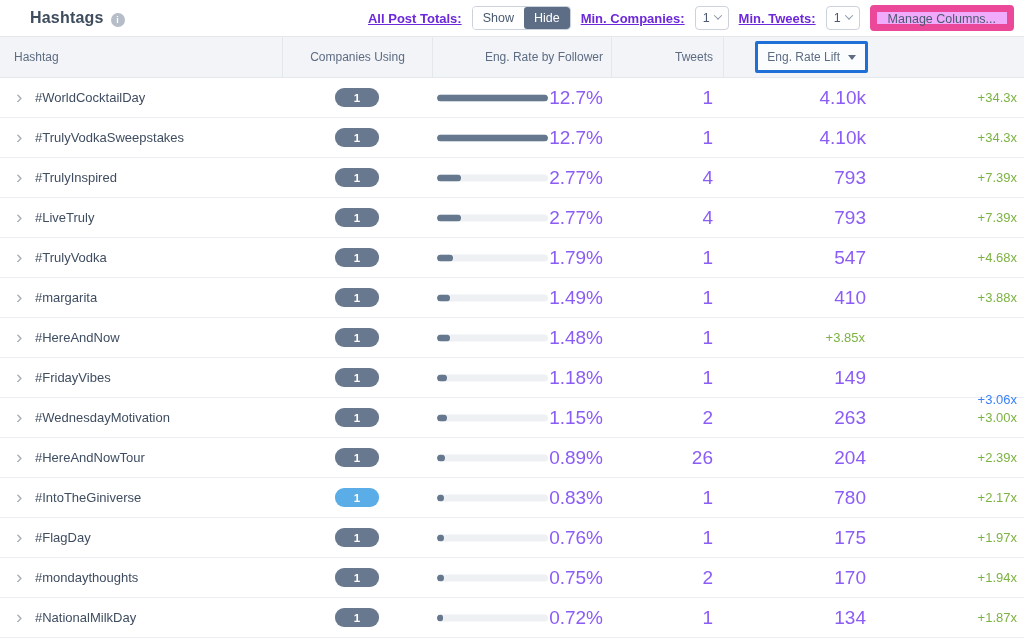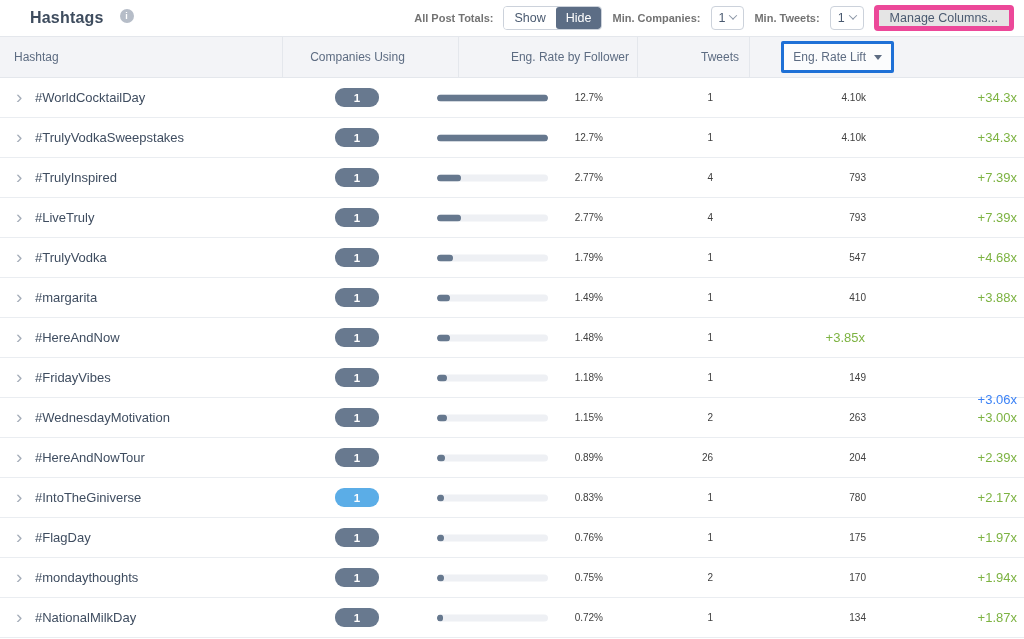--- a/index.html
+++ b/index.html
@@ -2,47 +2,47 @@
 <html><head>
 <meta charset="utf-8">
 <style>
   * { margin:0; padding:0; box-sizing:border-box; }
   html,body { width:1024px; height:639px; overflow:hidden; background:#fff;
               font-family:"Liberation Sans", sans-serif; }
 
   
   .topbar { height:36px; display:flex; align-items:center; justify-content:space-between;
             padding:0 10px 0 30px; background:#fff; }
-  .title-wrap { display:flex; align-items:flex-start; gap:16px; }
+  .title-wrap { display:flex; align-items:flex-end; gap:7px; }
   .page-title { font-size:16px; font-weight:700; color:#3e4c5e; letter-spacing:.2px; }
   .info-icon { width:14px; height:14px; border-radius:50%; background:#b6bdc8; color:#fff;
                font-size:9px; font-weight:700; display:inline-flex; align-items:center;
                justify-content:center; font-style:normal; cursor:pointer; }
   .controls { display:flex; align-items:center; gap:10px; }
-  .ctl-label { font-size:11px; font-weight:600; color:#737373; }
+  .ctl-label { font-size:13px; font-weight:600; color:#6d28d9;text-decoration:underline; }
   .segmented { display:inline-flex; border:1px solid #ccd2db; border-radius:4px; overflow:hidden; height:24px; }
   .seg { border:none; background:#fff; color:#4a5a70; font-size:12.5px; padding:0 10px;
          font-family:inherit; cursor:pointer; }
   .seg-active { background:#5c6d85; color:#fff; border-radius:3px; }
   .dropdown { display:inline-flex; align-items:center; gap:5px; height:24px; padding:0 7px;
               border:1px solid #ccd2db; border-radius:4px; background:#fff; cursor:pointer; }
   .dropdown span.val { font-size:12.5px; color:#4a5a70; }
   .caret { width:6px; height:6px; border-right:1.5px solid #8a95a5; border-bottom:1.5px solid #8a95a5;
            transform:rotate(45deg) translate(-1px,-1px); margin-top:-2px; }
-  .manage-btn { height:26px; padding:0 11px; border:5px solid #ec4899; border-radius:4px;
-                background:#e5e5e5; color:#4a5a70; font-size:12.5px; font-family:inherit; cursor:pointer; }
+  .manage-btn { height:26px; padding:0 11px; border:7px solid #ec4899; border-radius:4px;
+                background:#f0abfc; color:#4a5a70; font-size:12.5px; font-family:inherit; cursor:pointer; }
 
   
   .thead { height:42px; display:flex; background:#f3f4f7; border-top:1px solid #e4e7ec;
            border-bottom:1px solid #e4e7ec; }
   .th { font-size:12px; color:#5d6c82; display:flex; align-items:center; }
   .th + .th { border-left:1px solid #e4e7ec; }
   .th-hashtag  { width:282px; padding-left:14px; }
   .th-companies{ width:150px; justify-content:center; }
-  .th-rate     { width:179px; justify-content:flex-end; padding-right:8px;margin-left:26px; }
+  .th-rate     { width:179px; justify-content:flex-end; padding-right:8px; }
   .th-tweets   { width:112px; justify-content:flex-end; padding-right:10px; }
   .th-total    { width:152px; justify-content:flex-end; padding-right:9px; }
   .th-lift     { width:149px; justify-content:flex-end; padding-right:2px; }
   .lift-box { display:flex; align-items:center; gap:8px; border:3px solid #1e70d6; border-radius:2px;
               background:#fbfcfd; padding:6px 9px; margin-right:2px; cursor:pointer; }
   .sort-arrow { width:0; height:0; border-left:4px solid transparent; border-right:4px solid transparent;
                 border-top:5px solid #5d6c82; }
 
   
   .row { height:40px; display:flex; align-items:center; border-bottom:1px solid #eaedf1;
@@ -56,21 +56,21 @@
   .c-lift     { width:149px; justify-content:flex-end; padding-right:7px; }
   .chev { color:#a6aeba; font-size:19px; line-height:1; margin:0 0 2px 16px; cursor:pointer;
           width:14px; display:inline-block; }
   .tag { font-size:13px; color:#3f4d60; margin-left:5px; }
   .badge { min-width:44px; height:19px; border-radius:9px; background:#68798f; color:#fff;
            font-size:11.5px; font-weight:700; display:inline-flex; align-items:center;
            justify-content:center; padding:0 6px; }
   .bar { position:absolute; left:5px; top:50%; transform:translateY(-50%); width:111px; height:7px;
          border-radius:4px; background:#eef0f4; overflow:hidden; }
   .fill { display:block; height:100%; min-width:6px; border-radius:4px; background:#66788e; }
-  .num { font-size:10px; color:#404040; }
+  .num { font-size:19px; color:#8b5cf6; }
   .lift { font-size:13px; color:#7db342; }
 </style>
 </head>
 <body>
 
 <div class="topbar">
   <div class="title-wrap">
     <span class="page-title">Hashtags</span>
     <span class="info-icon">i</span>
   </div>

